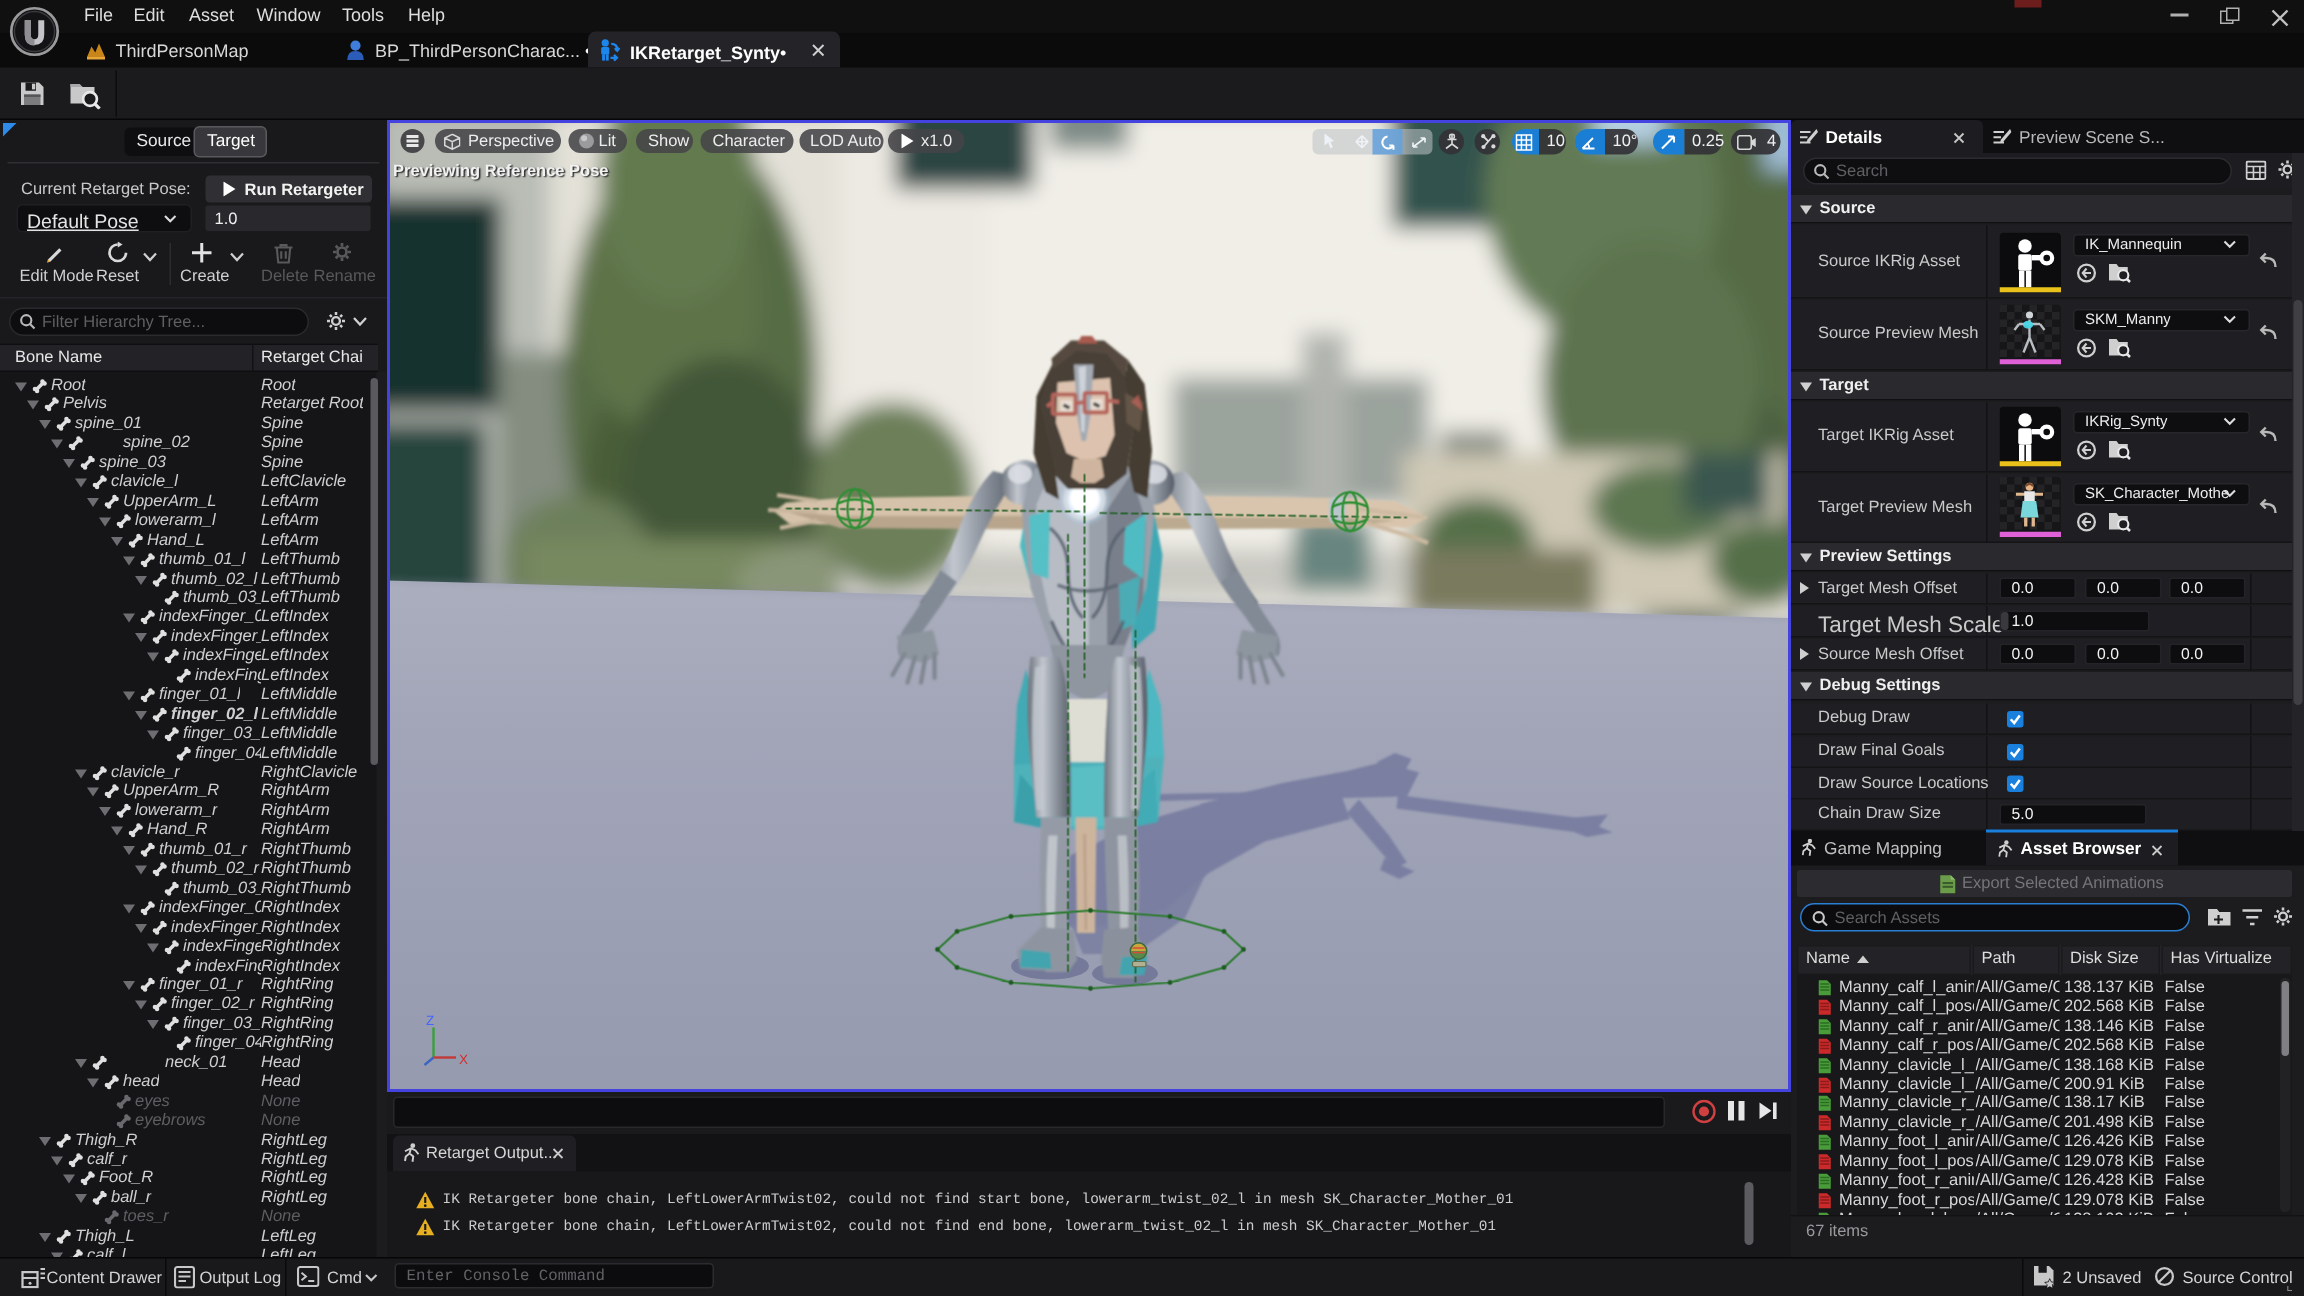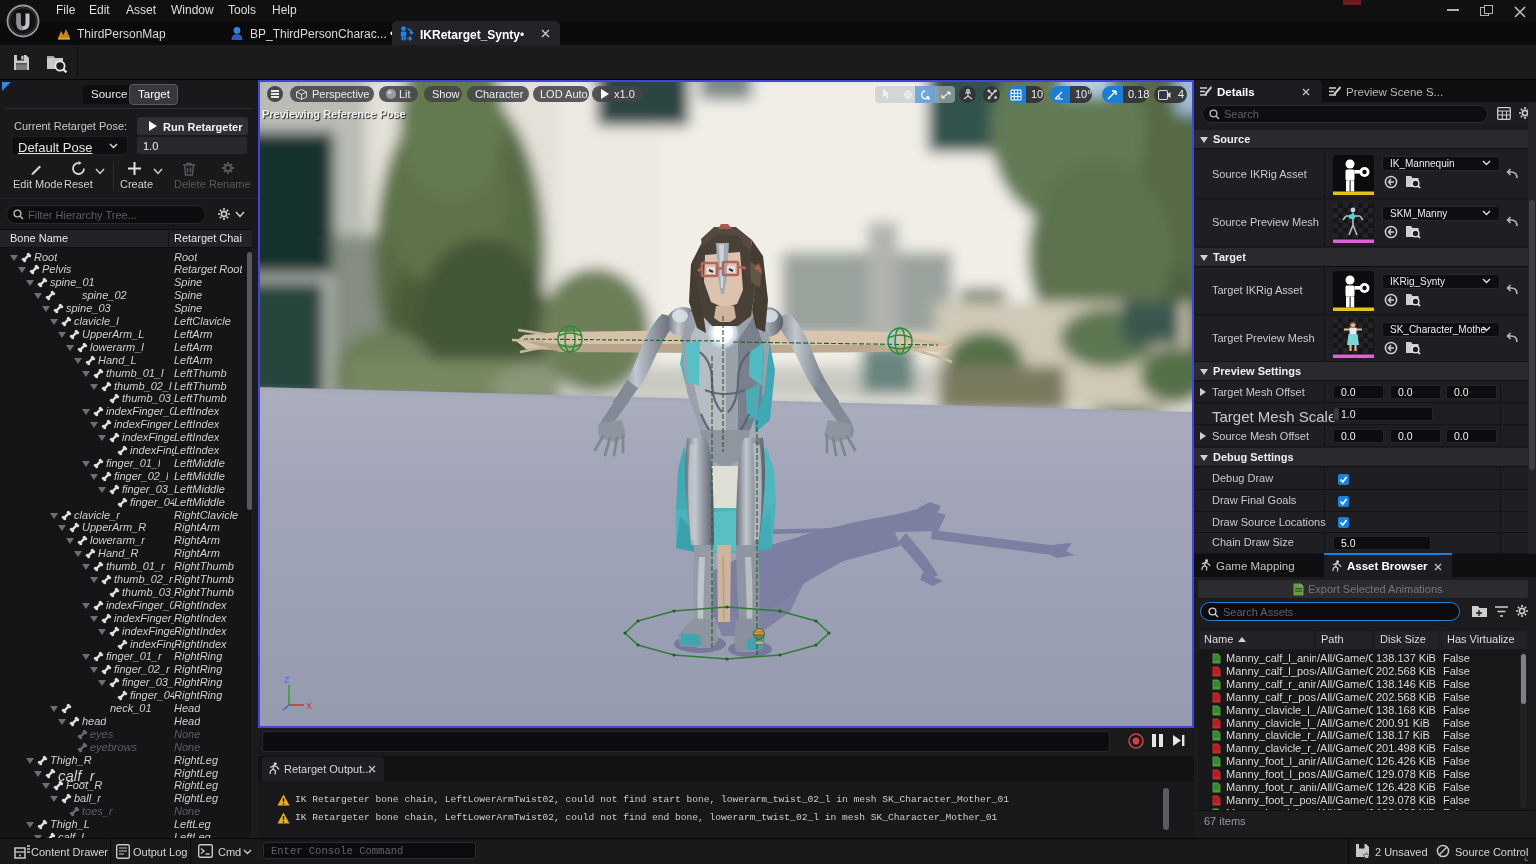--- a/index.html
+++ b/index.html
@@ -308,21 +308,21 @@
 <div class="txt" style="left:106px;top:208.9px;font-size:11px;font-style:italic;color:#cfcfcf;max-width:68px;overflow:hidden;">finger_01_l</div>
 <div class="txt" style="left:174px;top:208.9px;font-size:11px;font-style:italic;color:#cfcfcf;max-width:72px;overflow:hidden;">LeftMiddle</div>
 <div class="abs" style="left:90px;top:225.8px;width:0;height:0;border-left:4.5px solid transparent;border-right:4.5px solid transparent;border-top:6px solid #6e6e72;"></div>
 <svg class="abs" style="left:101px;top:222.8px" width="11" height="11" viewBox="0 0 11 11">
 <path d="M3.2 7.8 L7.8 3.2" stroke="#e0e0e0" stroke-width="2.4"></path>
 <circle cx="2.3" cy="7.3" r="1.5" fill="#e0e0e0"></circle>
       <circle cx="3.7" cy="8.7" r="1.5" fill="#e0e0e0"></circle>
 <circle cx="7.3" cy="2.3" r="1.5" fill="#e0e0e0"></circle>
       <circle cx="8.7" cy="3.7" r="1.5" fill="#e0e0e0"></circle>
     </svg>
-<div class="txt" style="left:114px;top:221.8px;font-size:11px;font-style:italic;color:#cfcfcf;max-width:60px;overflow:hidden;">finger_02_l</div>
+<div class="txt" style="left:114px;top:221.8px;font-size:11px;font-style:italic;color:#cfcfcf;max-width:60px;overflow:hidden;font-weight:bold;">finger_02_l</div>
 <div class="txt" style="left:174px;top:221.8px;font-size:11px;font-style:italic;color:#cfcfcf;max-width:72px;overflow:hidden;">LeftMiddle</div>
 <div class="abs" style="left:98px;top:238.7px;width:0;height:0;border-left:4.5px solid transparent;border-right:4.5px solid transparent;border-top:6px solid #6e6e72;"></div>
 <svg class="abs" style="left:109px;top:235.7px" width="11" height="11" viewBox="0 0 11 11">
 <path d="M3.2 7.8 L7.8 3.2" stroke="#e0e0e0" stroke-width="2.4"></path>
 <circle cx="2.3" cy="7.3" r="1.5" fill="#e0e0e0"></circle>
       <circle cx="3.7" cy="8.7" r="1.5" fill="#e0e0e0"></circle>
 <circle cx="7.3" cy="2.3" r="1.5" fill="#e0e0e0"></circle>
       <circle cx="8.7" cy="3.7" r="1.5" fill="#e0e0e0"></circle>
     </svg>
 <div class="txt" style="left:122px;top:234.7px;font-size:11px;font-style:italic;color:#cfcfcf;max-width:52px;overflow:hidden;">finger_03_l</div>
@@ -532,21 +532,21 @@
 <div class="txt" style="left:50px;top:505.6px;font-size:11px;font-style:italic;color:#cfcfcf;max-width:124px;overflow:hidden;">Thigh_R</div>
 <div class="txt" style="left:174px;top:505.6px;font-size:11px;font-style:italic;color:#cfcfcf;max-width:72px;overflow:hidden;">RightLeg</div>
 <div class="abs" style="left:34px;top:522.5px;width:0;height:0;border-left:4.5px solid transparent;border-right:4.5px solid transparent;border-top:6px solid #6e6e72;"></div>
 <svg class="abs" style="left:45px;top:519.5px" width="11" height="11" viewBox="0 0 11 11">
 <path d="M3.2 7.8 L7.8 3.2" stroke="#e0e0e0" stroke-width="2.4"></path>
 <circle cx="2.3" cy="7.3" r="1.5" fill="#e0e0e0"></circle>
       <circle cx="3.7" cy="8.7" r="1.5" fill="#e0e0e0"></circle>
 <circle cx="7.3" cy="2.3" r="1.5" fill="#e0e0e0"></circle>
       <circle cx="8.7" cy="3.7" r="1.5" fill="#e0e0e0"></circle>
     </svg>
-<div class="txt" style="left:58px;top:518.5px;font-size:15px;font-style:italic;color:#cfcfcf;max-width:116px;overflow:hidden;">calf_r</div>
+<div class="txt" style="left:58px;top:518.5px;font-size:11px;font-style:italic;color:#cfcfcf;max-width:116px;overflow:hidden;">calf_r</div>
 <div class="txt" style="left:174px;top:518.5px;font-size:11px;font-style:italic;color:#cfcfcf;max-width:72px;overflow:hidden;">RightLeg</div>
 <div class="abs" style="left:42px;top:535.4px;width:0;height:0;border-left:4.5px solid transparent;border-right:4.5px solid transparent;border-top:6px solid #6e6e72;"></div>
 <svg class="abs" style="left:53px;top:532.4px" width="11" height="11" viewBox="0 0 11 11">
 <path d="M3.2 7.8 L7.8 3.2" stroke="#e0e0e0" stroke-width="2.4"></path>
 <circle cx="2.3" cy="7.3" r="1.5" fill="#e0e0e0"></circle>
       <circle cx="3.7" cy="8.7" r="1.5" fill="#e0e0e0"></circle>
 <circle cx="7.3" cy="2.3" r="1.5" fill="#e0e0e0"></circle>
       <circle cx="8.7" cy="3.7" r="1.5" fill="#e0e0e0"></circle>
     </svg>
 <div class="txt" style="left:66px;top:531.4px;font-size:11px;font-style:italic;color:#cfcfcf;max-width:108px;overflow:hidden;">Foot_R</div>
@@ -910,21 +910,21 @@
 <div class="abs" style="left:1070px;top:86px;width:22px;height:17px;border-radius:0 9px 9px 0;background:rgba(50,50,54,0.92);"></div>
 <svg class="abs" style="left:1053px;top:89px" width="12" height="12" viewBox="0 0 12 12">
     <path d="M2 10 L10 10 M2 10 L9 3 M6.5 10 A5 5 0 0 0 5.5 6.8" stroke="#fff" stroke-width="1.2" fill="none"></path>
   </svg>
 <div class="txt" style="left:1075px;top:88px;font-size:11px;color:#f0f0f0;">10°</div>
 <div class="abs" style="left:1102px;top:86px;width:21px;height:17px;border-radius:9px 0 0 9px;background:#1a7fd4;"></div>
 <div class="abs" style="left:1123px;top:86px;width:25px;height:17px;border-radius:0 9px 9px 0;background:rgba(50,50,54,0.92);"></div>
 <svg class="abs" style="left:1106px;top:89px" width="12" height="12" viewBox="0 0 12 12">
     <path d="M2 10 L10 2 M10 2 h-4 M10 2 v4" stroke="#fff" stroke-width="1.4" fill="none"></path>
   </svg>
-<div class="txt" style="left:1128px;top:88px;font-size:11px;color:#f0f0f0;">0.18</div>
+<div class="txt" style="left:1128px;top:88px;font-size:11px;color:#f0f0f0;">0.25</div>
 <div class="abs" style="left:1154px;top:86px;width:33px;height:17px;border-radius:9px;background:rgba(50,50,54,0.92);"></div>
 <svg class="abs" style="left:1158px;top:90px" width="13" height="10" viewBox="0 0 13 10">
     <rect x="0.5" y="0.5" width="9" height="9" rx="1.5" fill="none" stroke="#d8d8d8" stroke-width="1.1"></rect>
     <path d="M10 3.5 L12.5 2 V8 L10 6.5" fill="#d8d8d8"></path>
   </svg>
 <div class="txt" style="left:1178px;top:88px;font-size:11px;color:#f0f0f0;">4</div>
 <div class="abs" style="left:258px;top:728px;width:936px;height:28px;background:#1a1a1d;"></div>
 <div class="abs" style="left:262px;top:731px;width:848px;height:21px;background:#0d0d0f;border:1px solid #28282c;border-radius:3px;"></div>
 <svg class="abs" style="left:1128px;top:733px" width="16" height="16" viewBox="0 0 16 16">
     <circle cx="8" cy="8" r="7" fill="none" stroke="#d04040" stroke-width="1.6"></circle>

